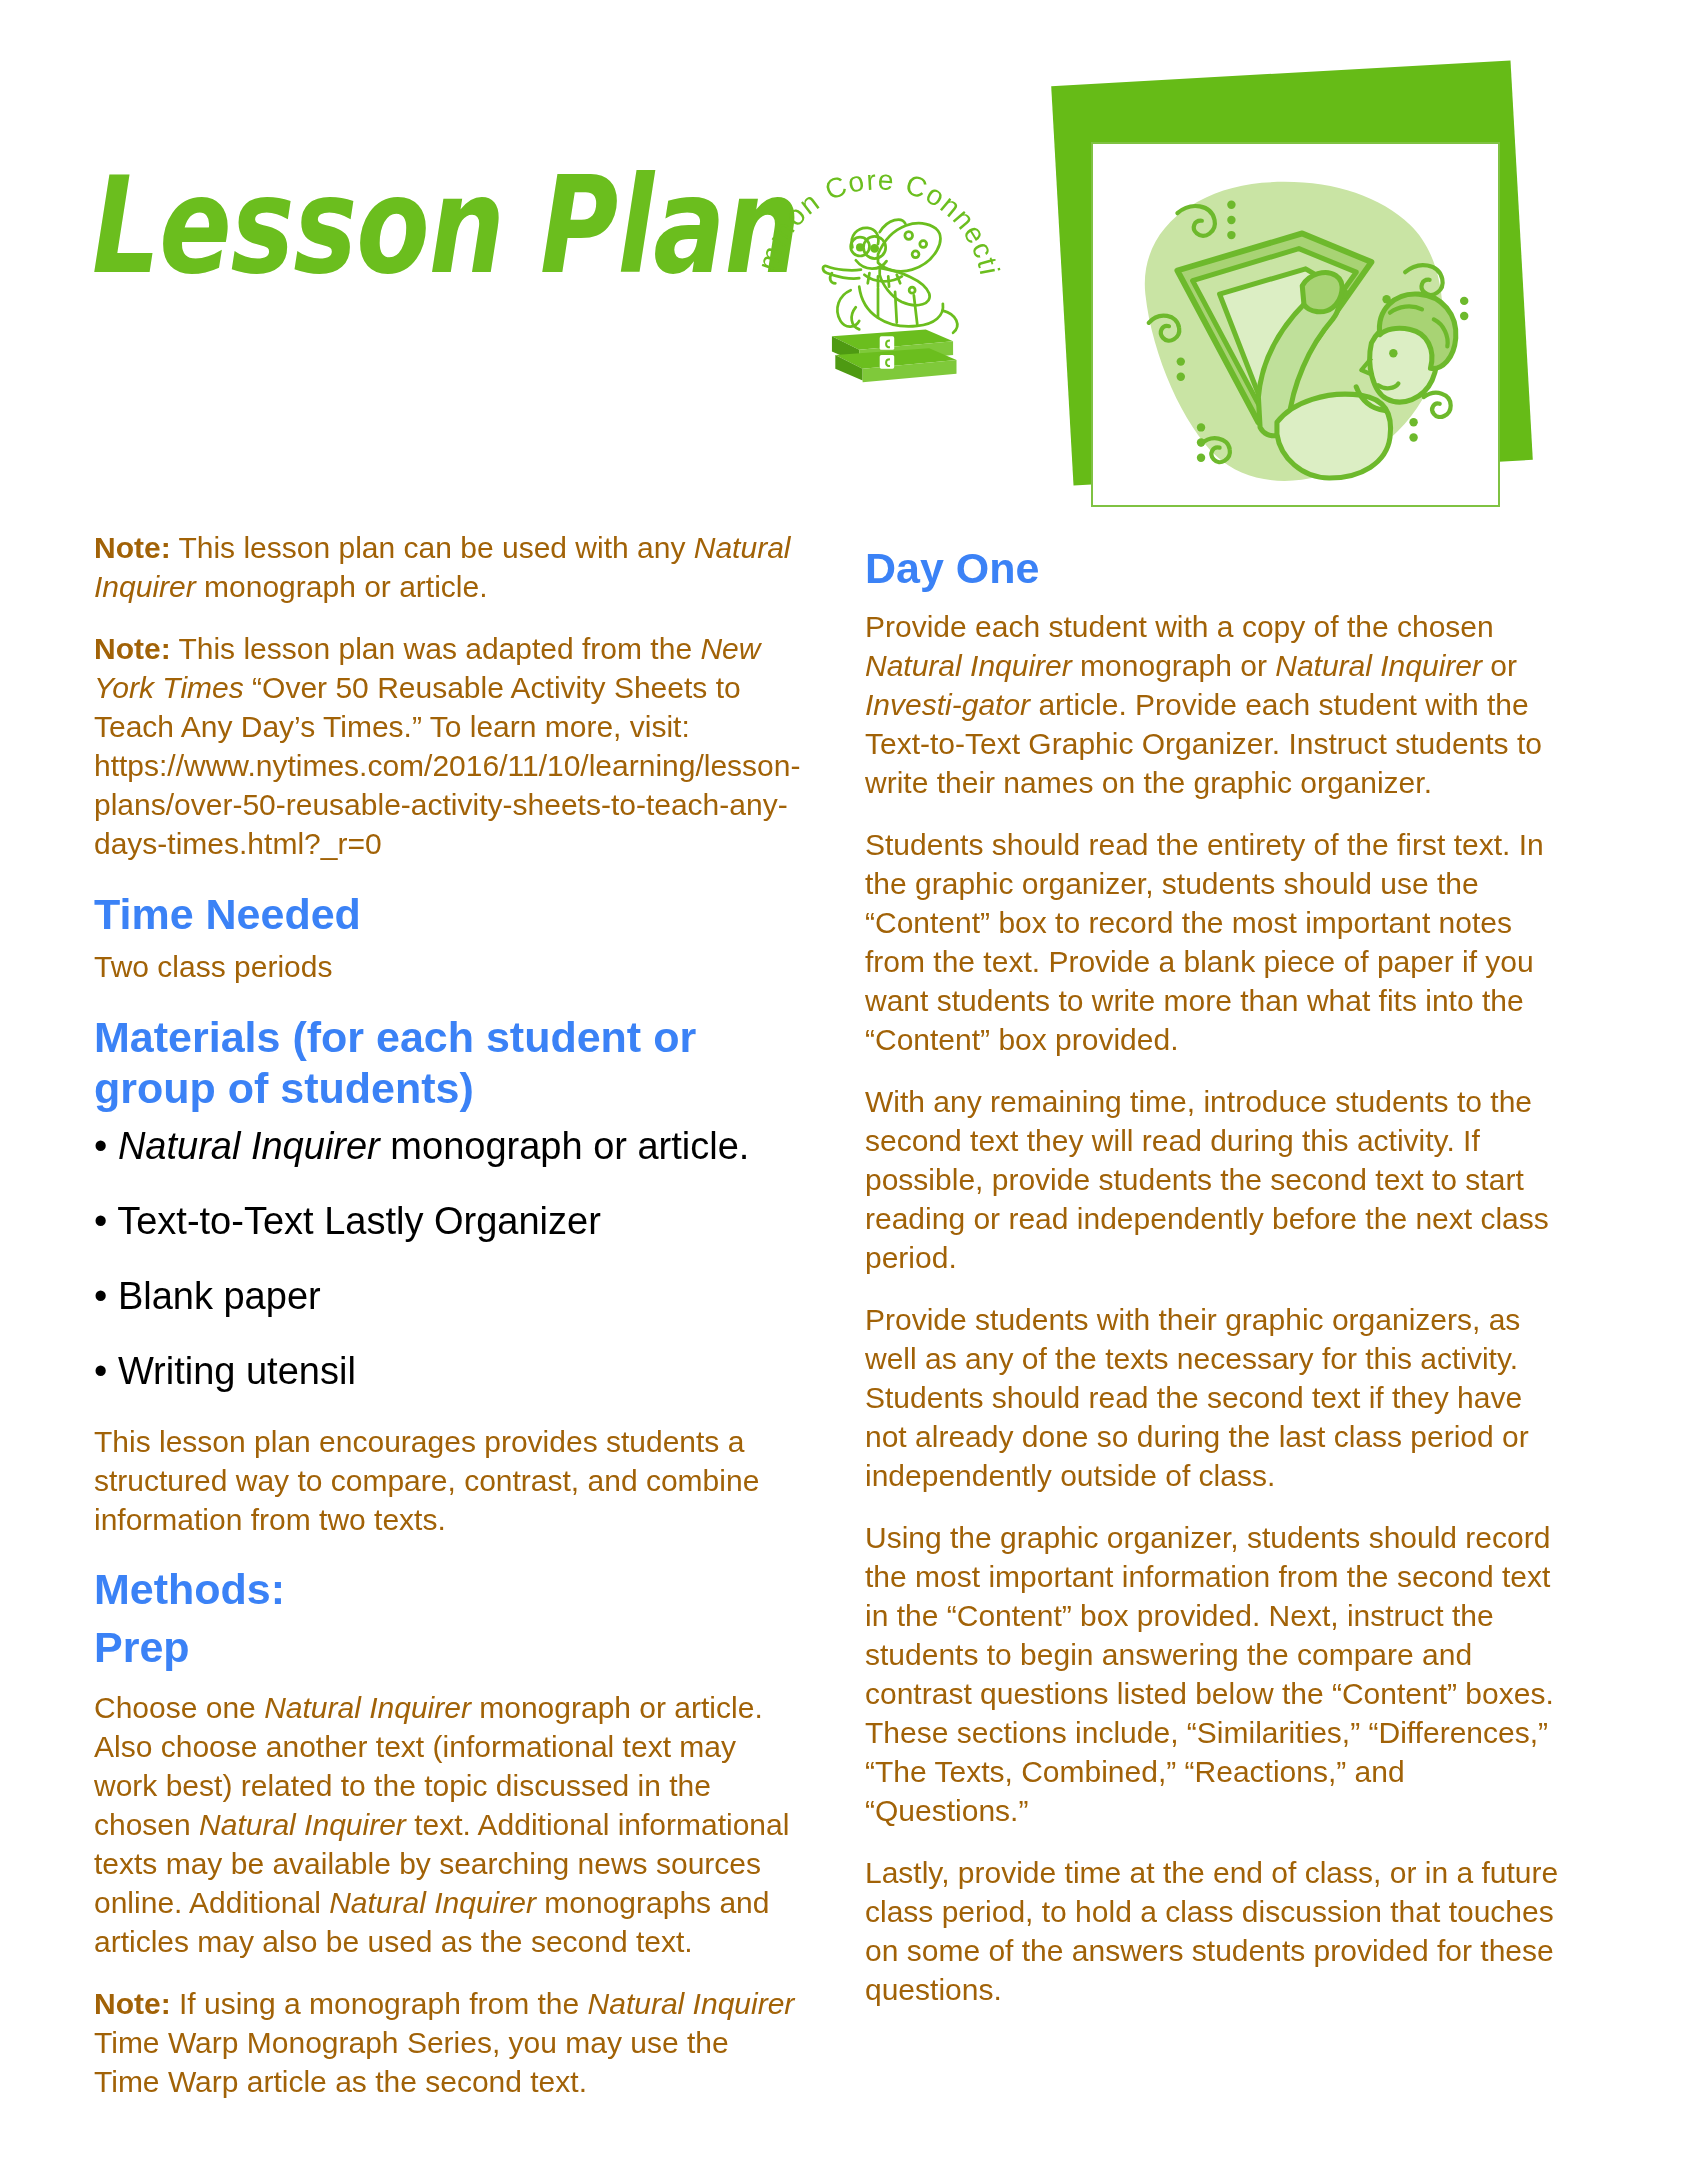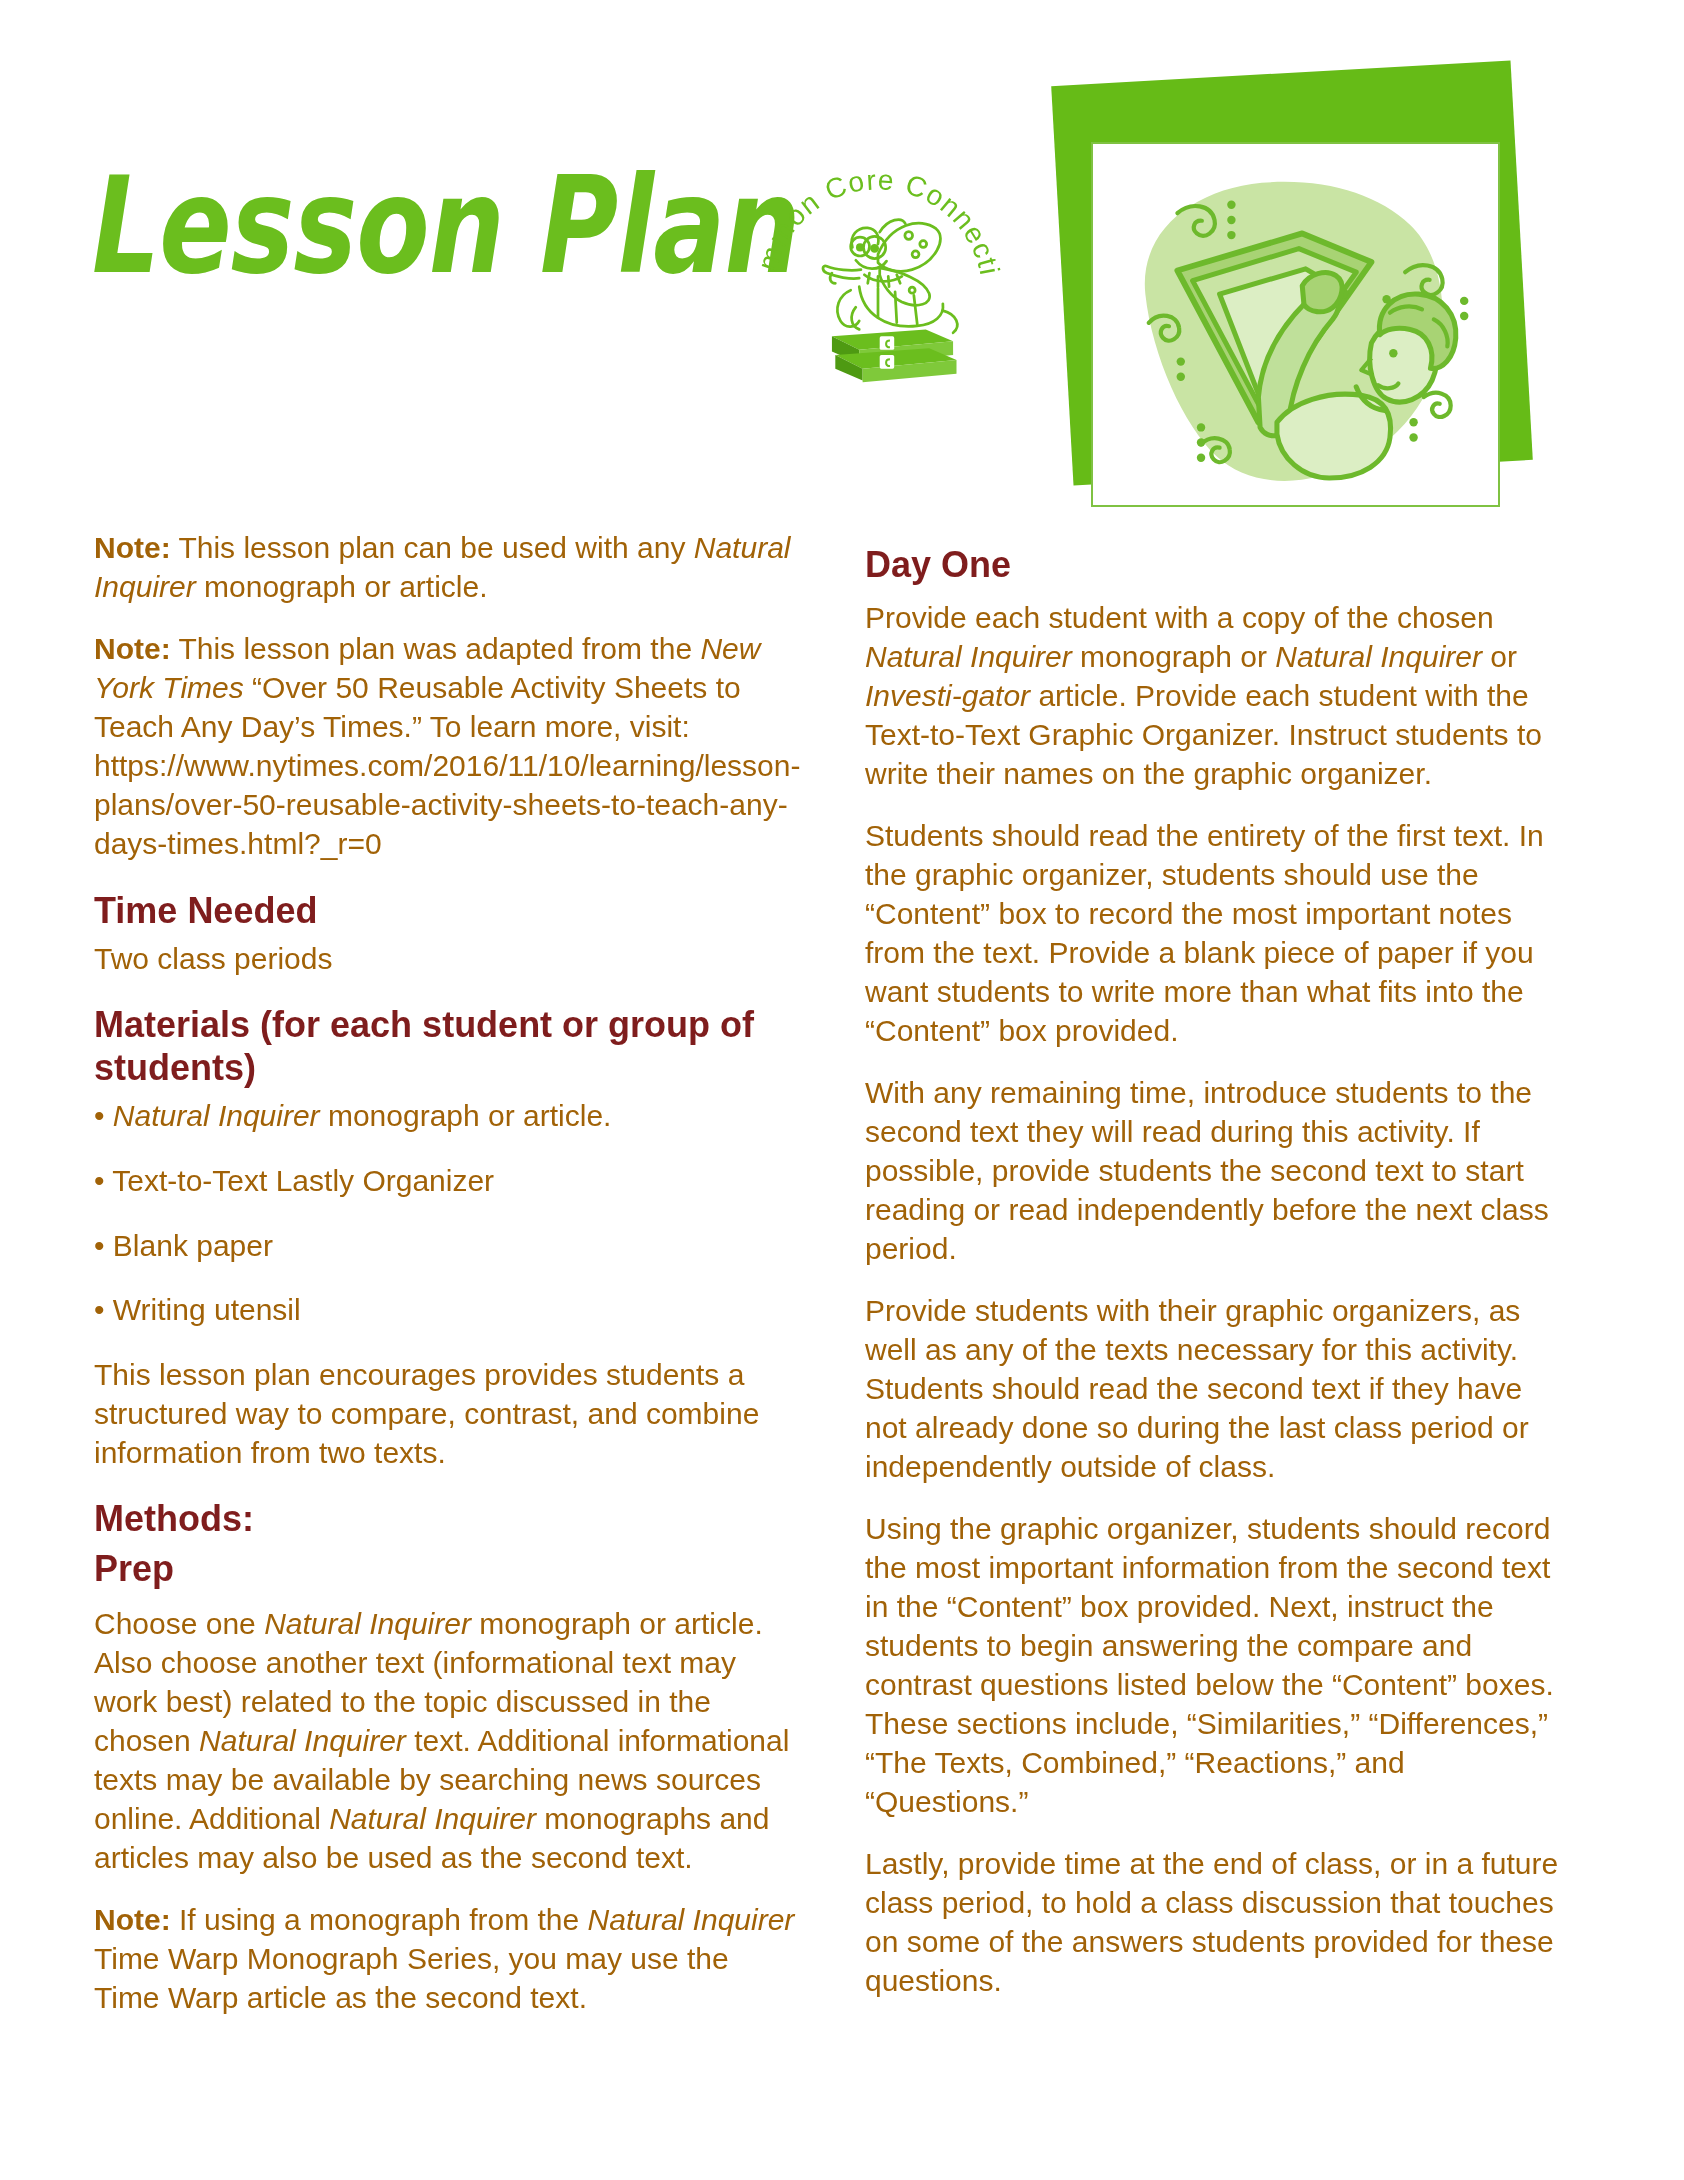--- a/index.html
+++ b/index.html
@@ -99,31 +99,31 @@
   p.body {
     font-size: 30px;
     line-height: 1.30;
     margin-bottom: 23px;
     color: #a16207;
     text-align: left;
   }
   p.body:last-child { margin-bottom: 0; }
 
   .bullet {
-    font-size: 30px;
+    font-size: 38px;
     line-height: 1.30;
     margin-bottom: 25.6px;
-    color: #a16207;
+    color: #000000;
   }
 
   h2.sec {
-    font-size: 36px;
+    font-size: 43px;
     line-height: 1.2;
     font-weight: bold;
-    color: #7f1d1d;
+    color: #3b82f6;
     margin-top: 29px;
     margin-bottom: 12px;
   }
   h2.sec.tight { margin-top: 25.6px; margin-bottom: 6.8px; }
   h2.sec.sub   { margin-top: 5.1px;  margin-bottom: 13.6px; }
   h2.sec.first { margin-top: 0; }
 
   h2.sec .light { font-weight: bold; }
 
   .nb { font-weight: bold; }

